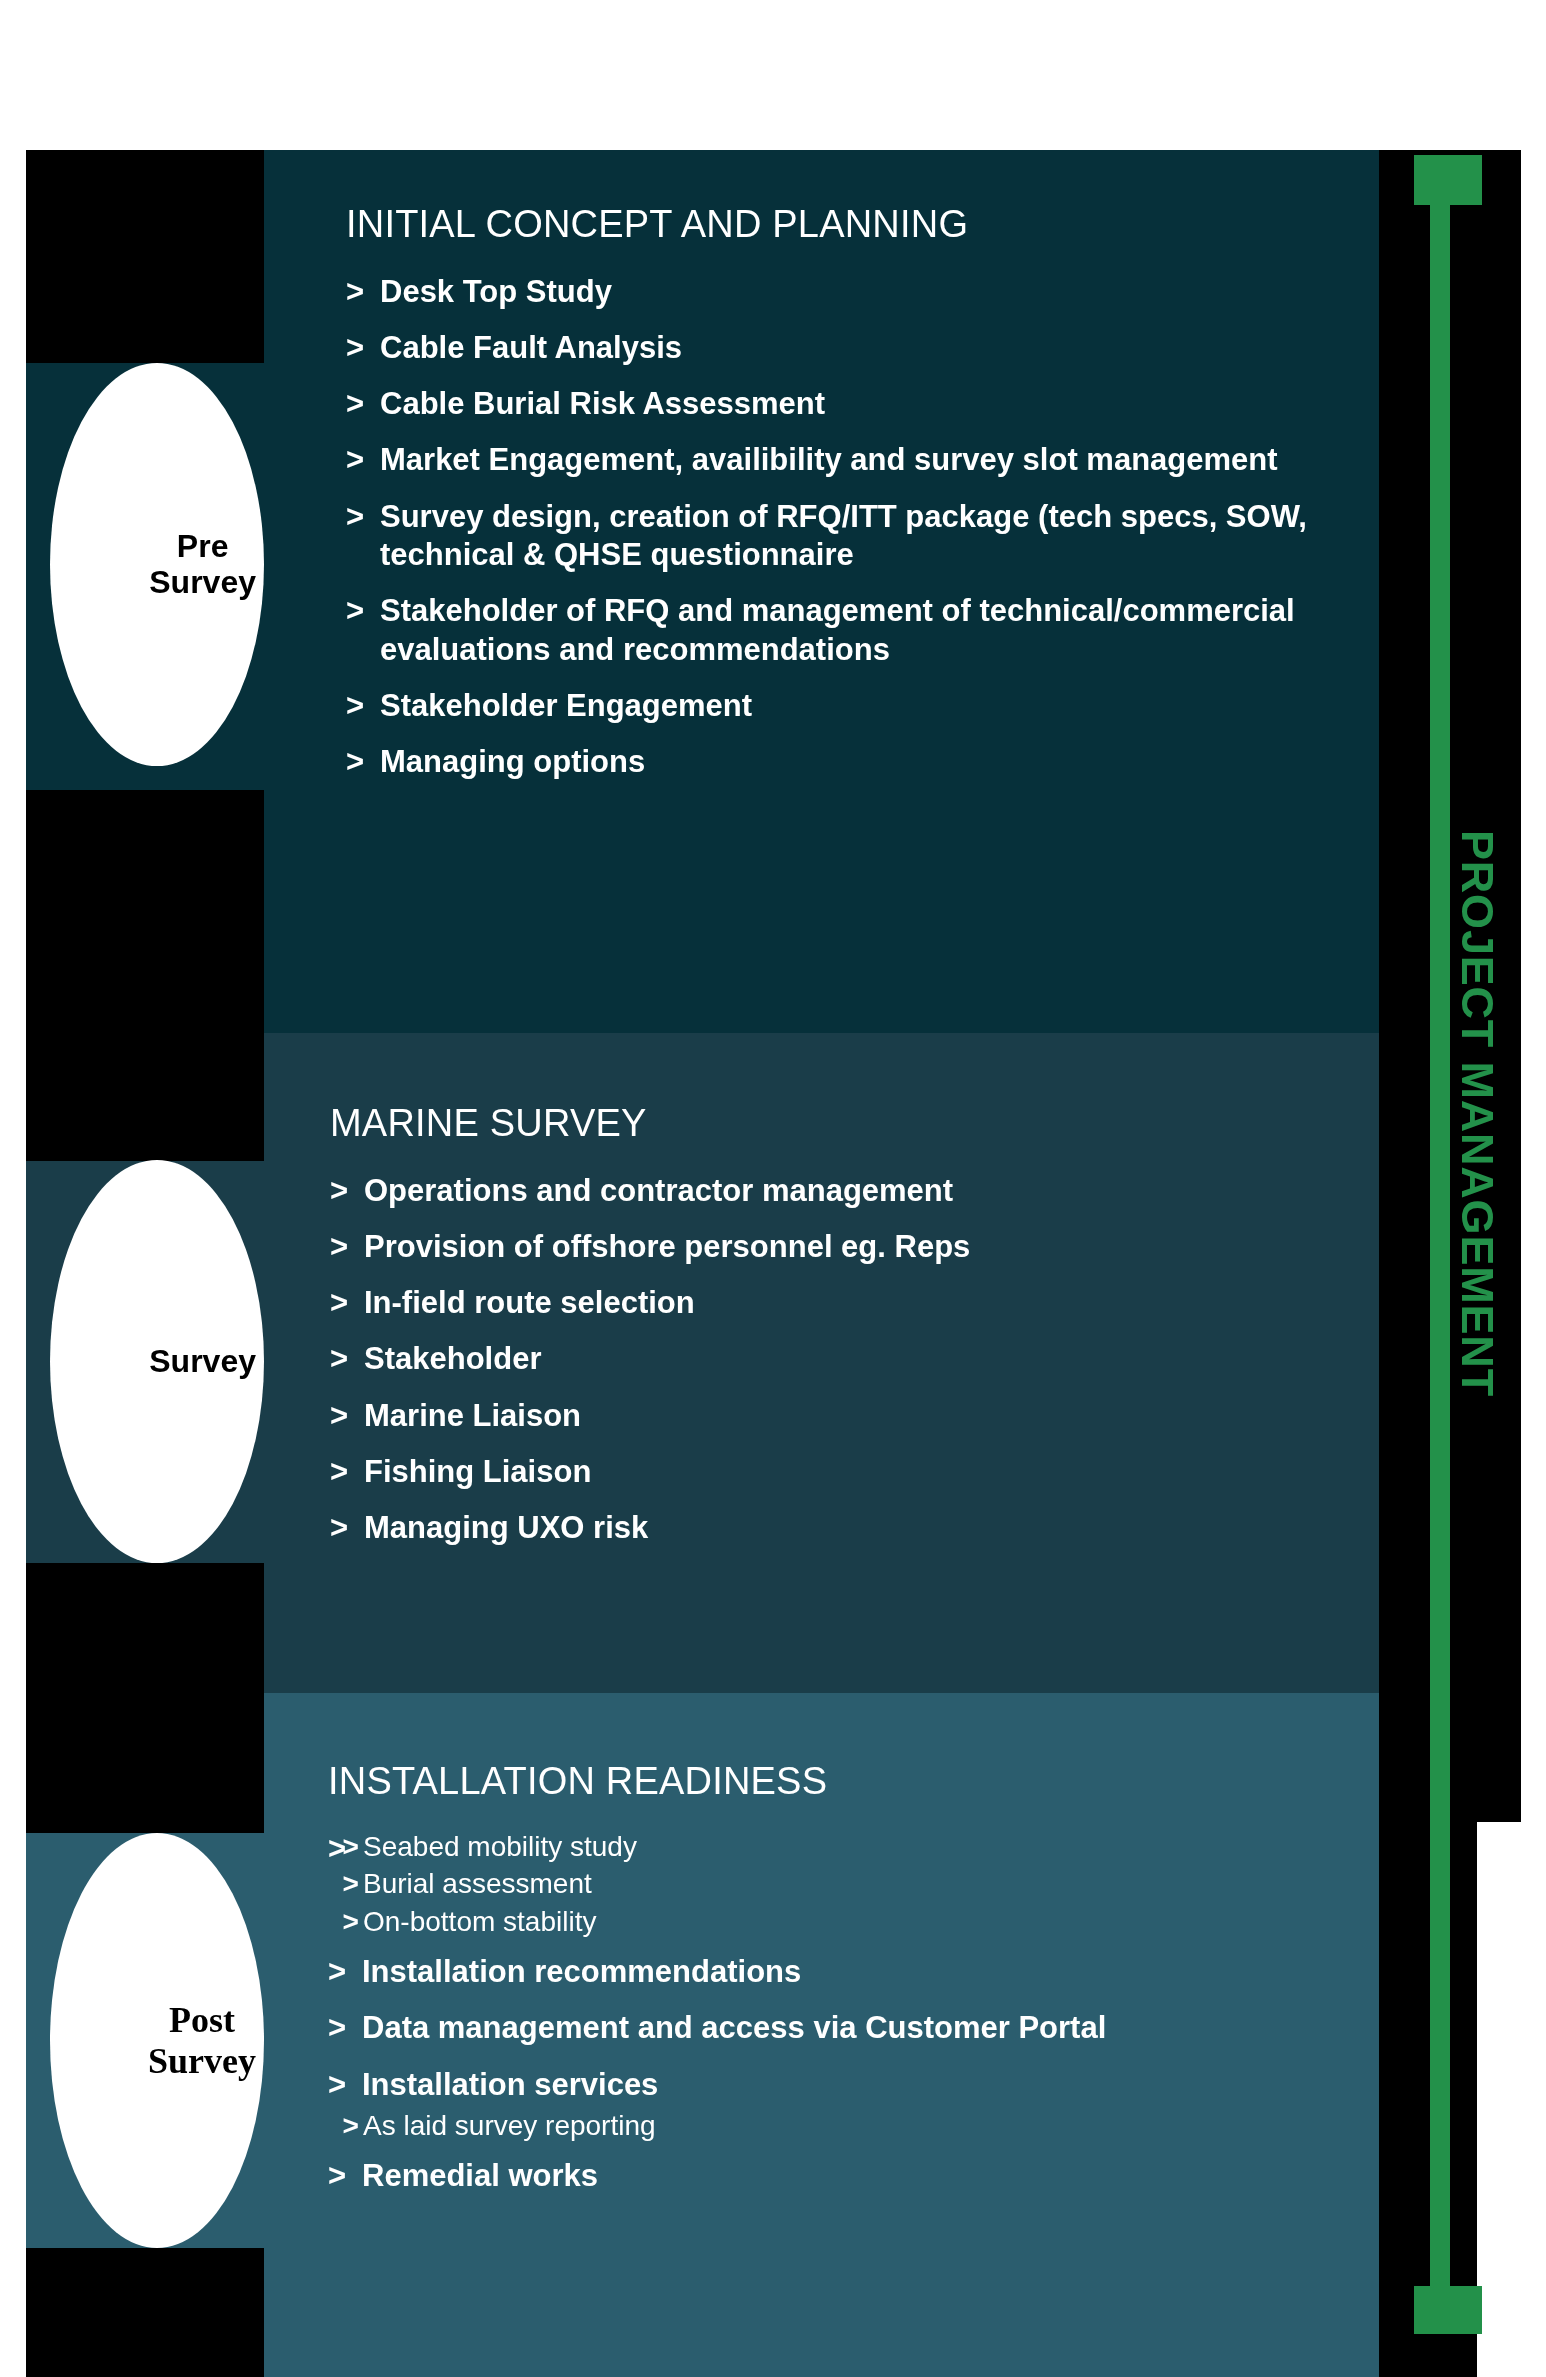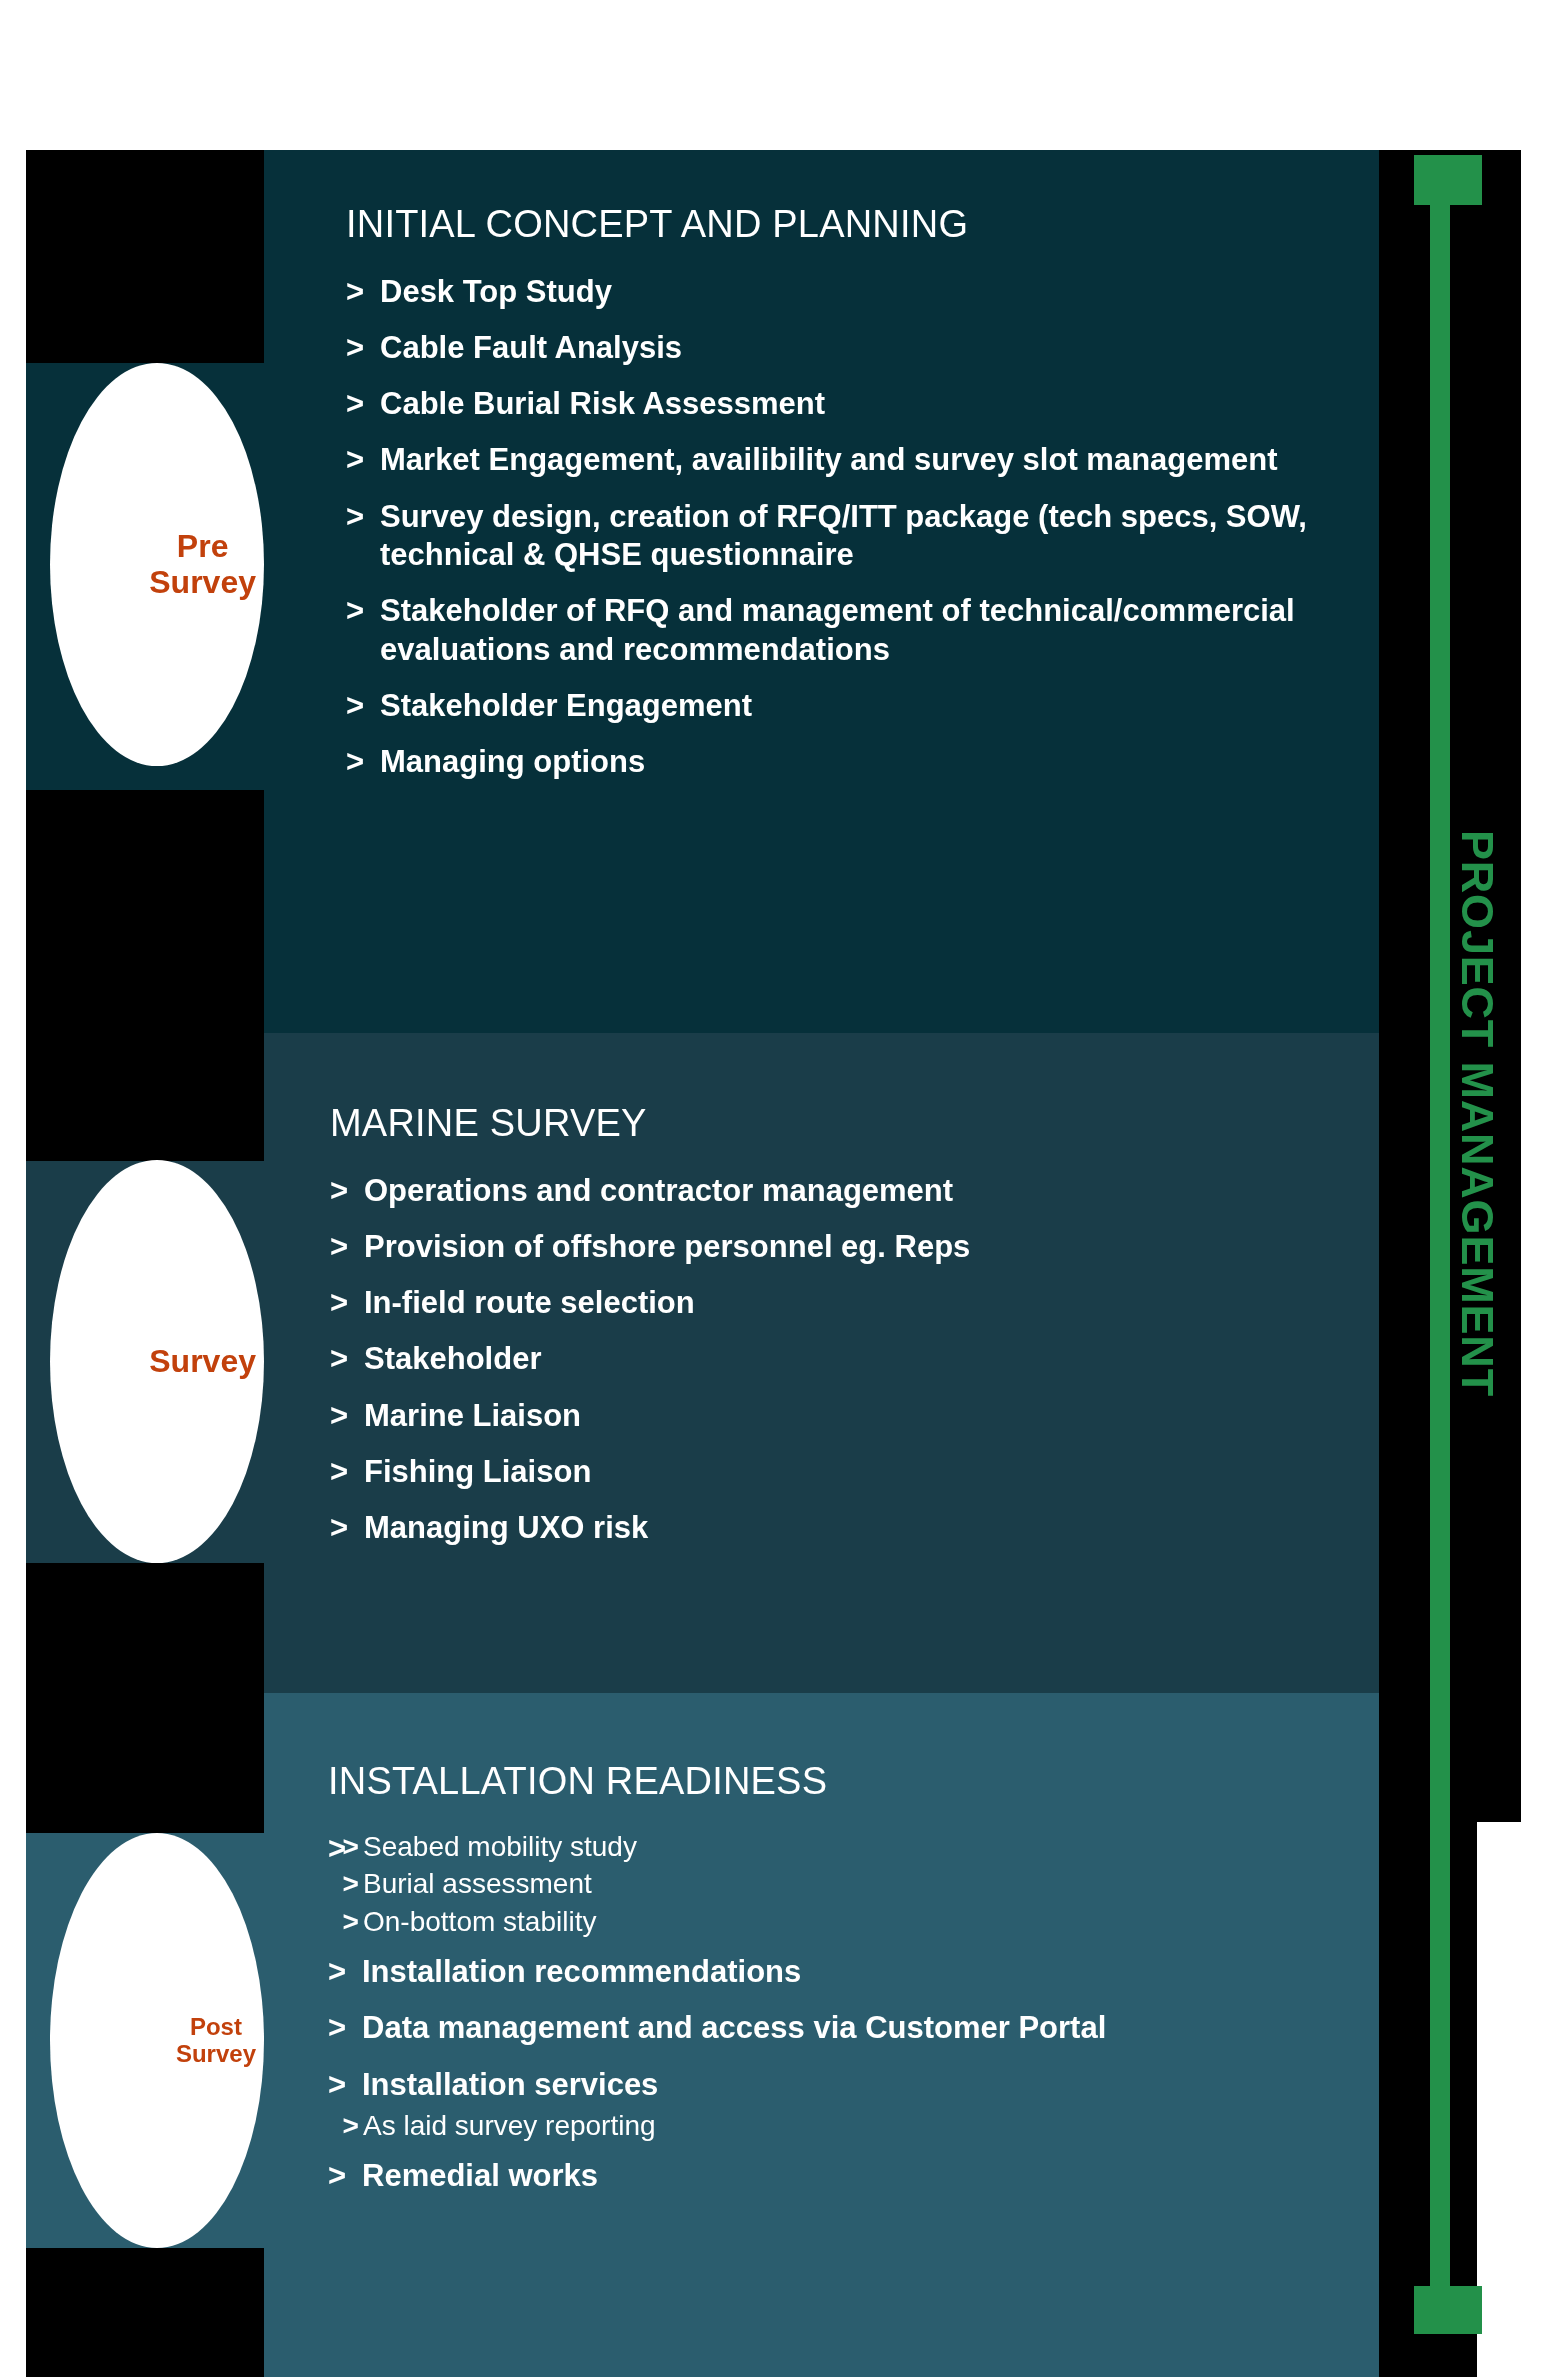--- a/index.html
+++ b/index.html
@@ -46,21 +46,21 @@
   .circle {
     position: absolute;
     background: #ffffff;
     border-radius: 50%;
     display: flex;
     align-items: center;
     justify-content: flex-end;
     box-sizing: border-box;
   }
   .circle-label {
-    color: #c2410c;
+    color: #000000;
     font-weight: bold;
     text-align: center;
     line-height: 1.12;
     padding-right: 8px;
     white-space: pre-line;
   }
 
   
   .content {
     position: absolute;
@@ -239,21 +239,21 @@
     </ul>
   </div>
 
   <div class="section" style="top:1693px; left:26px; width:1353px; height:684px;">
     <div class="panel" style="background:#2b5d6e;"></div>
   </div>
   <div class="spine-block" style="top:1563px; height:270px;"></div>
   <div class="spine-block" style="top:2248px; height:130px;"></div>
 
   <div class="circle" style="top:1833px; left:50px; width:214px; height:415px;">
-    <div class="circle-label" style="font-size:24px;">Post
+    <div class="circle-label" style="font-size:36px;font-family:Liberation Serif, serif;">Post
 Survey</div>
   </div>
 
   <div class="content" style="top:1760px; left:328px; width:1023px;">
     <div class="sect-title">INSTALLATION READINESS</div>
     <ul class="bullets">
       <li class="has-sub">
         <span class="chev">&gt;</span>
       </li>
       <ul class="subs">

